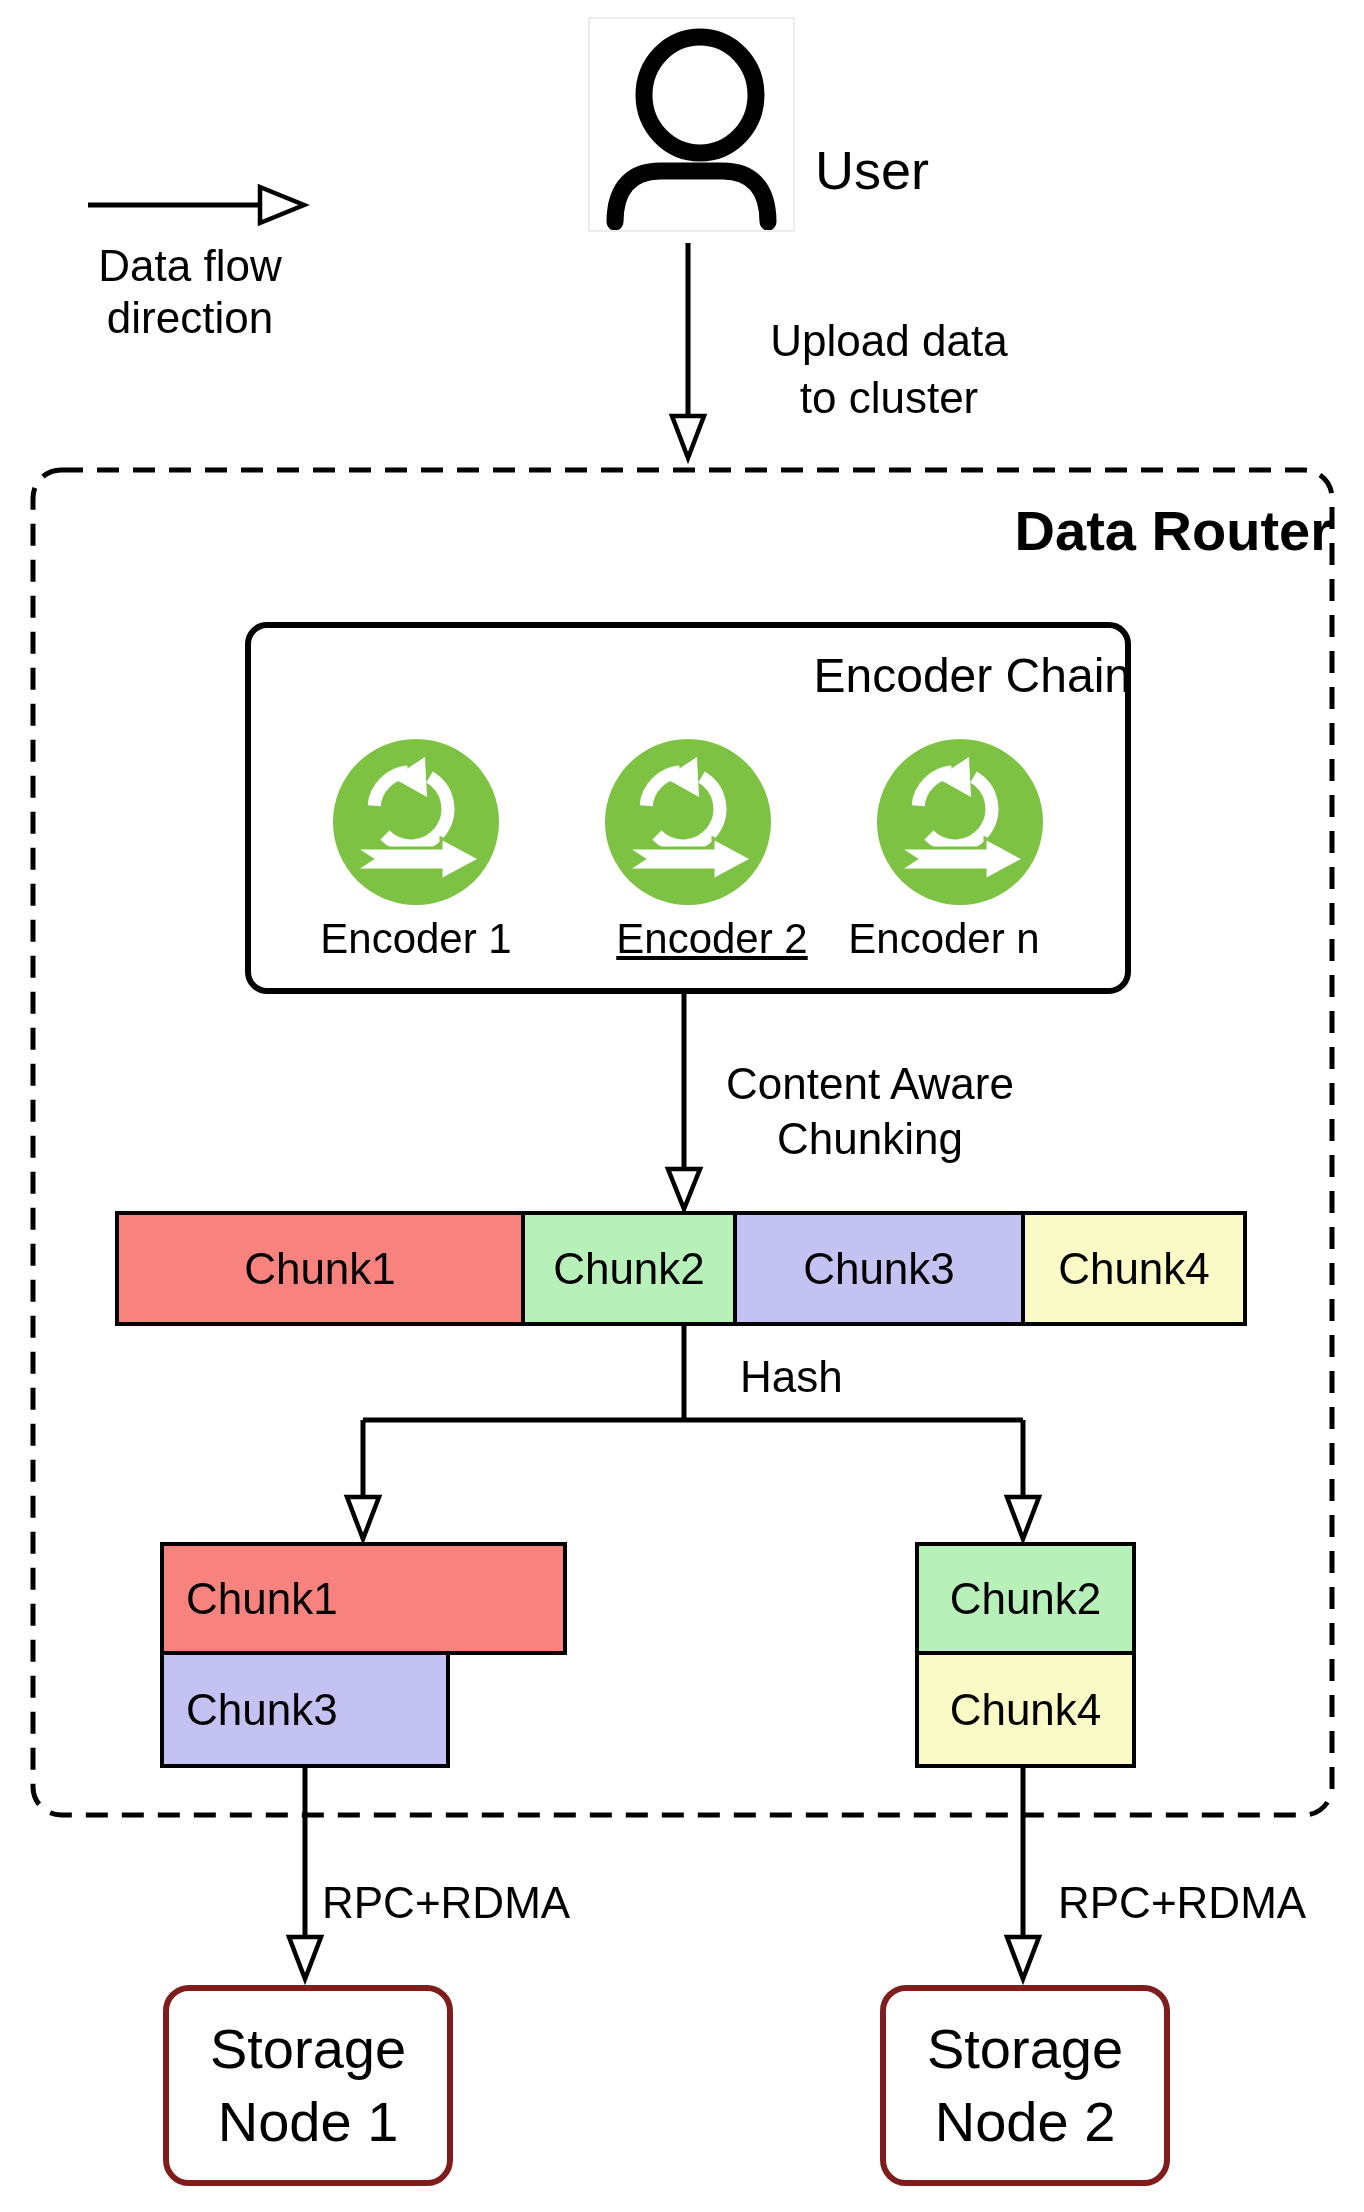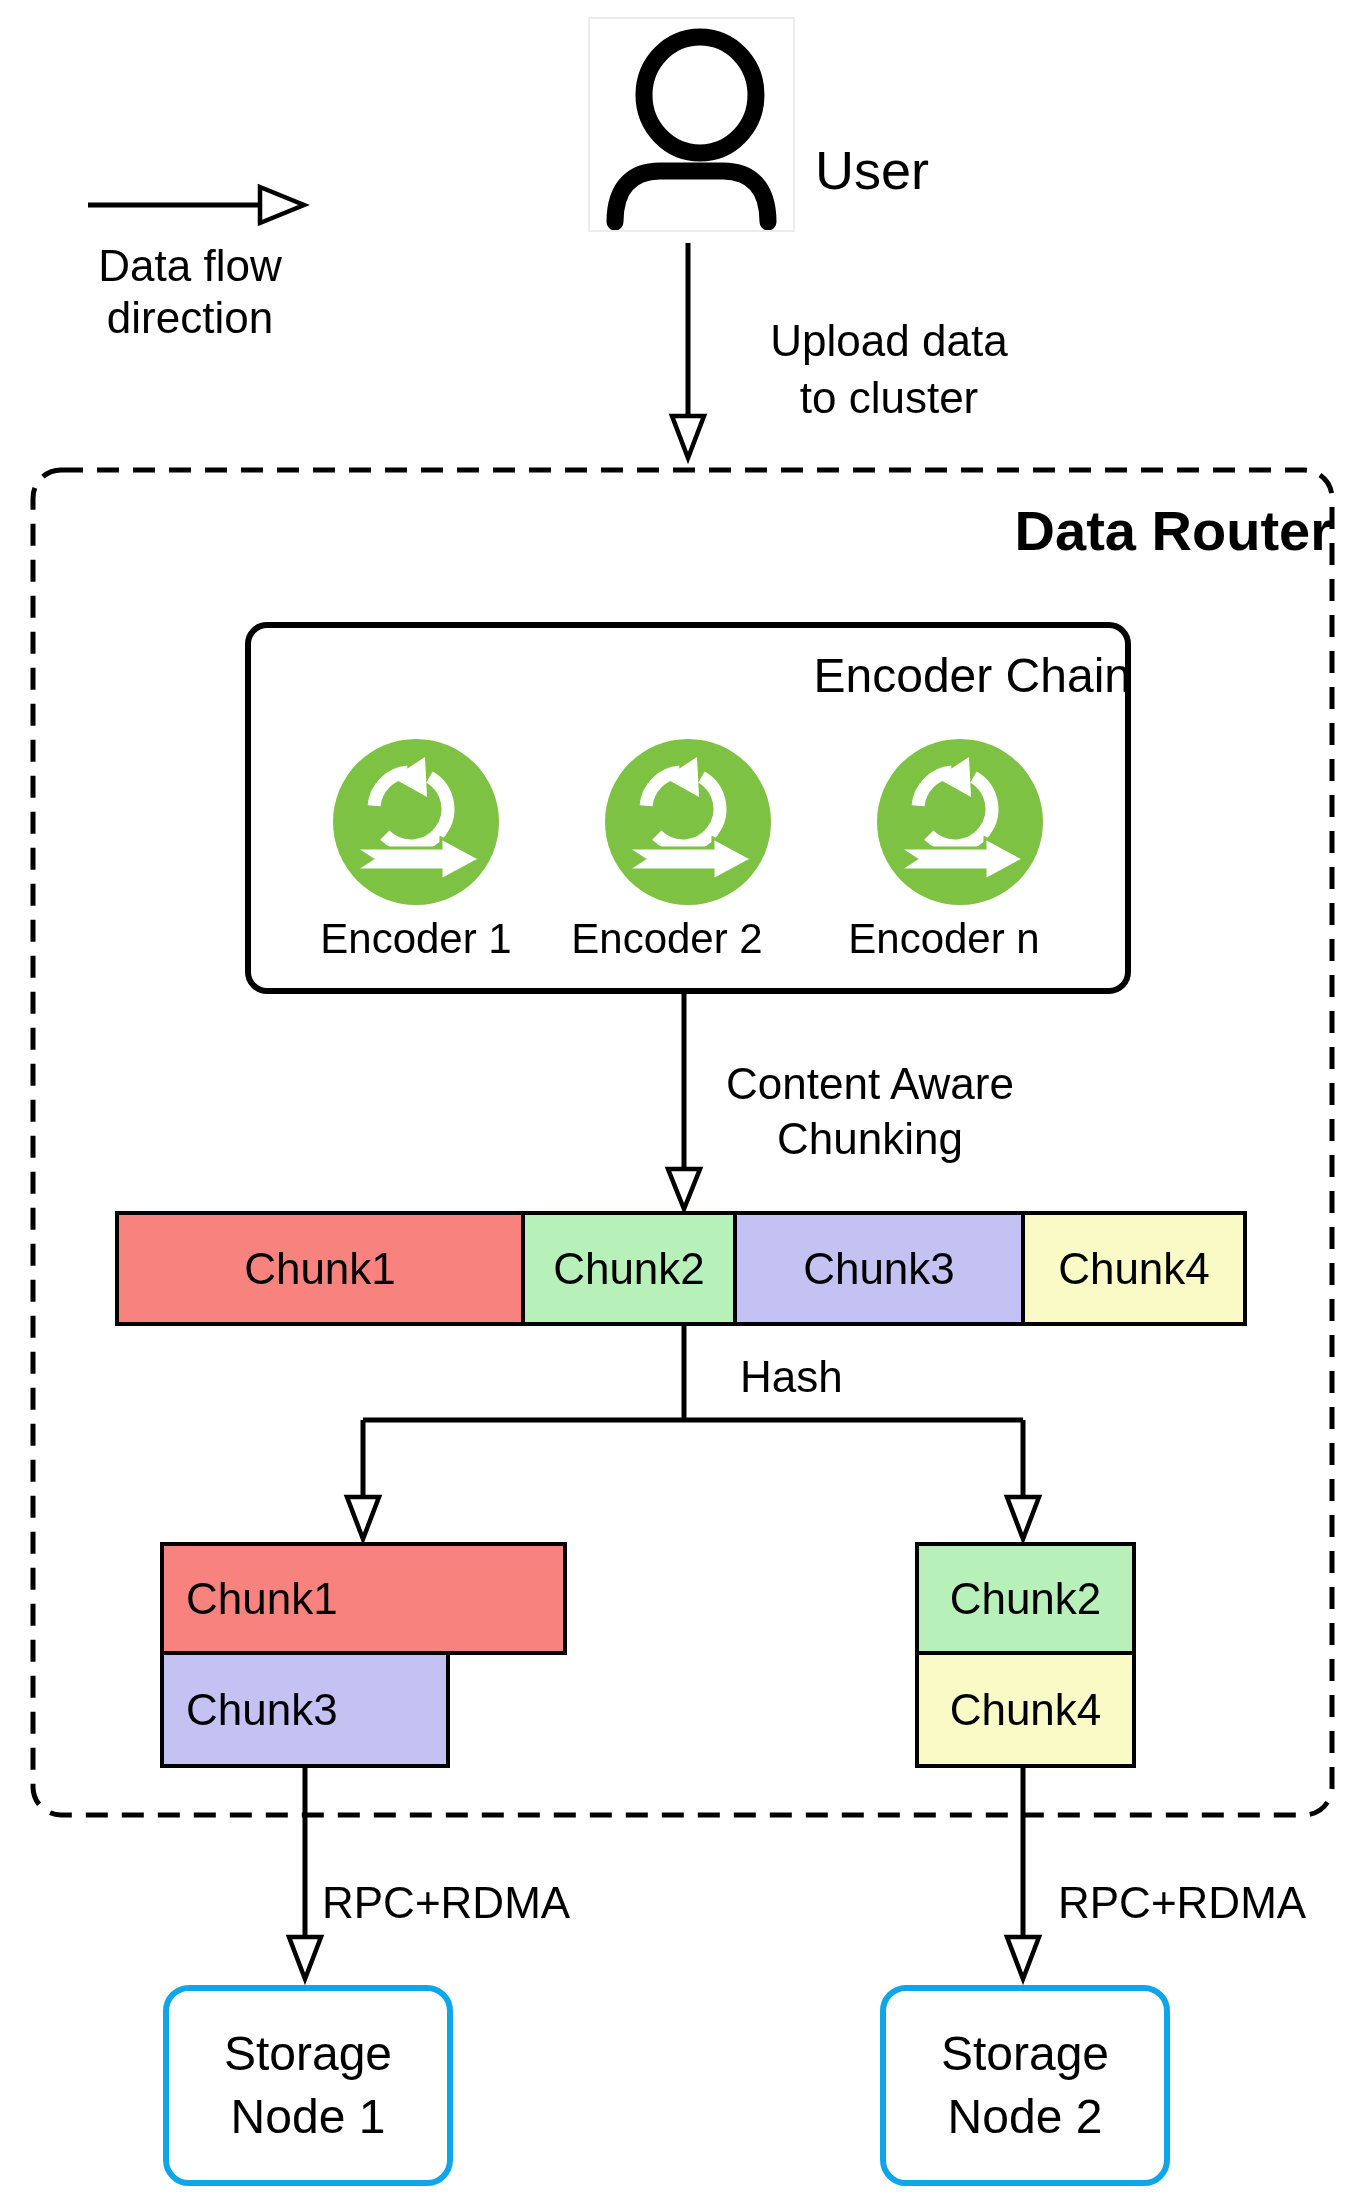--- a/index.html
+++ b/index.html
@@ -25,21 +25,21 @@
   .router-title{left:33px;top:498px;width:1299px;font-size:56px;font-weight:bold;text-align:right;}
 
   .encoder-box{left:245px;top:622px;width:886px;height:372px;background:#fff;border:6px solid #000;border-radius:22px;box-sizing:border-box;}
   .encoder-title{left:245px;top:648px;width:886px;font-size:48px;text-align:right;}
   .enc-icon{width:166px;height:166px;}
   .enc-icon-1{left:333px;top:739px;}
   .enc-icon-2{left:605px;top:739px;}
   .enc-icon-3{left:877px;top:739px;}
   .enc-lbl{top:915px;width:260px;font-size:42px;text-align:center;}
   .enc-lbl-1{left:286px;}
-  .enc-lbl-2{left:537px;}
+  .enc-lbl-2{left:582px;text-decoration:underline;}
   .enc-lbl-3{left:814px;}
 
   .chunking-text{left:714px;top:1056px;width:312px;font-size:44px;line-height:1.25;text-align:center;}
 
   .chunk-bar{left:115px;top:1211px;width:1132px;height:115px;border:4px solid #000;box-sizing:border-box;display:flex;}
   .chunk-bar .seg{height:100%;box-sizing:border-box;border-right:4px solid #000;display:flex;align-items:center;justify-content:center;font-size:44px;}
   .chunk-bar .seg:last-child{border-right:none;}
 
   .hash-label{left:740px;top:1352px;font-size:44px;}
 
@@ -47,21 +47,21 @@
   .chunk-left{justify-content:flex-start;padding-left:22px;}
   .chunk-center{justify-content:center;}
   .n1c1{left:160px;top:1542px;width:407px;height:113px;}
   .n1c3{left:160px;top:1651px;width:290px;height:117px;}
   .n2c2{left:915px;top:1542px;width:221px;height:113px;}
   .n2c4{left:915px;top:1651px;width:221px;height:117px;}
 
   .rpc-left{left:322px;top:1878px;font-size:44px;}
   .rpc-right{left:1058px;top:1878px;font-size:44px;}
 
-  .storage-box{width:290px;height:201px;background:#fff;border:6px solid #0ea5e9;border-radius:26px;box-sizing:border-box;display:flex;flex-direction:column;align-items:center;justify-content:center;font-size:48px;line-height:1.3;}
+  .storage-box{width:290px;height:201px;background:#fff;border:6px solid #7f1d1d;border-radius:26px;box-sizing:border-box;display:flex;flex-direction:column;align-items:center;justify-content:center;font-size:56px;line-height:1.3;}
   .storage-1{left:163px;top:1985px;}
   .storage-2{left:880px;top:1985px;}
 </style>
 </head>
 <body>
 
 <div id="canvas">
 
   <svg width="0" height="0" style="position:absolute" aria-hidden="true">
     <symbol id="sprint-icon" viewBox="0 0 166 166">

